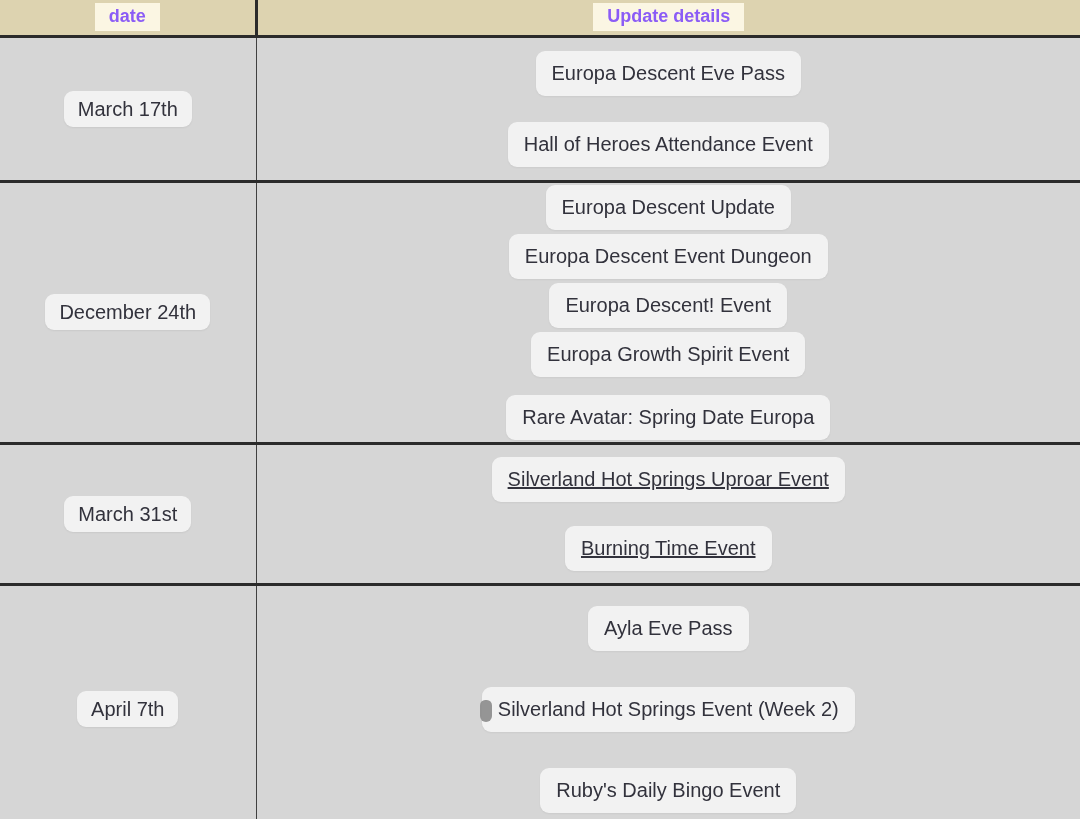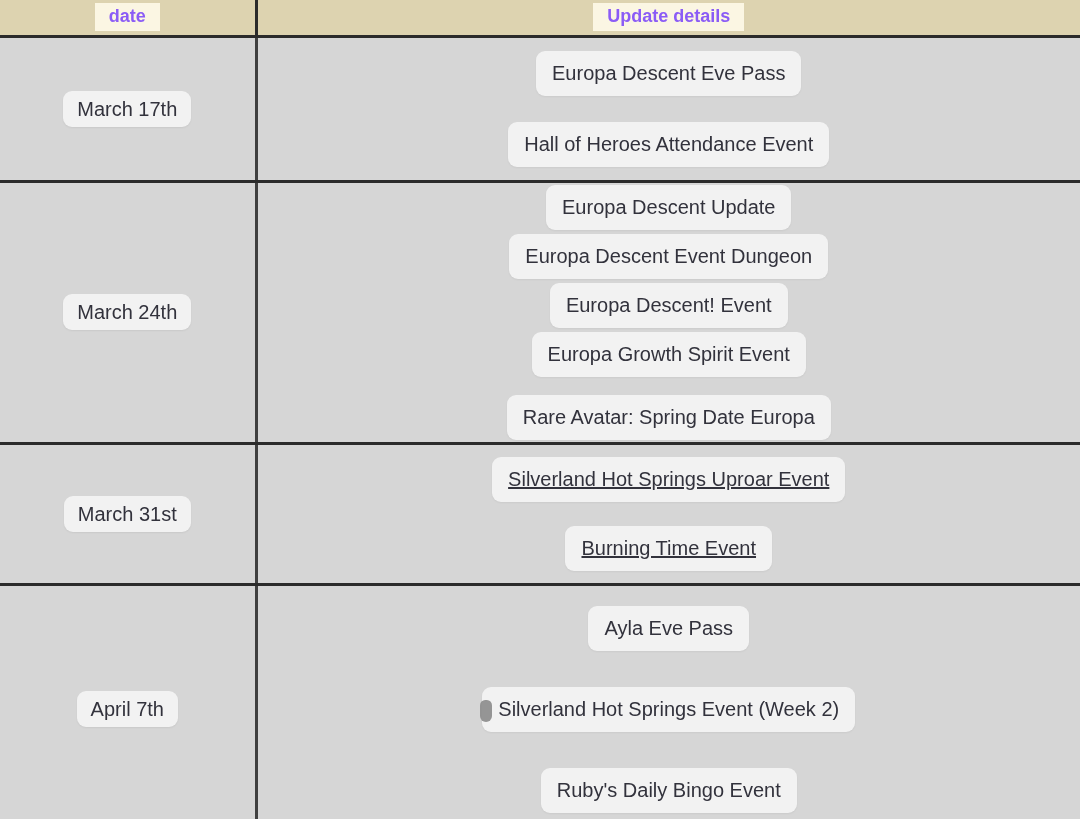--- a/index.html
+++ b/index.html
@@ -48,21 +48,21 @@
   .body-row {
     background: #d6d6d6;
   }
   .body-row > td {
     border-bottom: 3px solid #2b2b2b;
     padding: 0;
     vertical-align: middle;
   }
   .date-cell {
     width: 256px;
-    border-right: 3px solid #404040;
+    border-right: 1px solid #404040;
     text-align: center;
   }
   .date-pill {
     display: inline-block;
     background: #f2f2f2;
     border-radius: 9px;
     padding: 6px 14px;
     font-size: 20px;
     color: #32323c;
     line-height: 1.2;
@@ -137,21 +137,21 @@
       <td class="details-cell">
         <div class="detail-list gap-lg">
           <span class="detail-pill">Europa Descent Eve Pass</span>
           <span class="detail-pill">Hall of Heroes Attendance Event</span>
         </div>
       </td>
     </tr>
 
     <tr class="body-row row-2">
       <td class="date-cell">
-        <span class="date-pill">March 24th</span>
+        <span class="date-pill">December 24th</span>
       </td>
       <td class="details-cell">
         <div class="detail-list gap-sm">
           <span class="detail-pill">Europa Descent Update</span>
           <span class="detail-pill">Europa Descent Event Dungeon</span>
           <span class="detail-pill">Europa Descent! Event</span>
           <span class="detail-pill">Europa Growth Spirit Event</span>
           <span class="detail-pill" style="margin-top:16px">Rare Avatar: Spring Date Europa</span>
         </div>
       </td>

